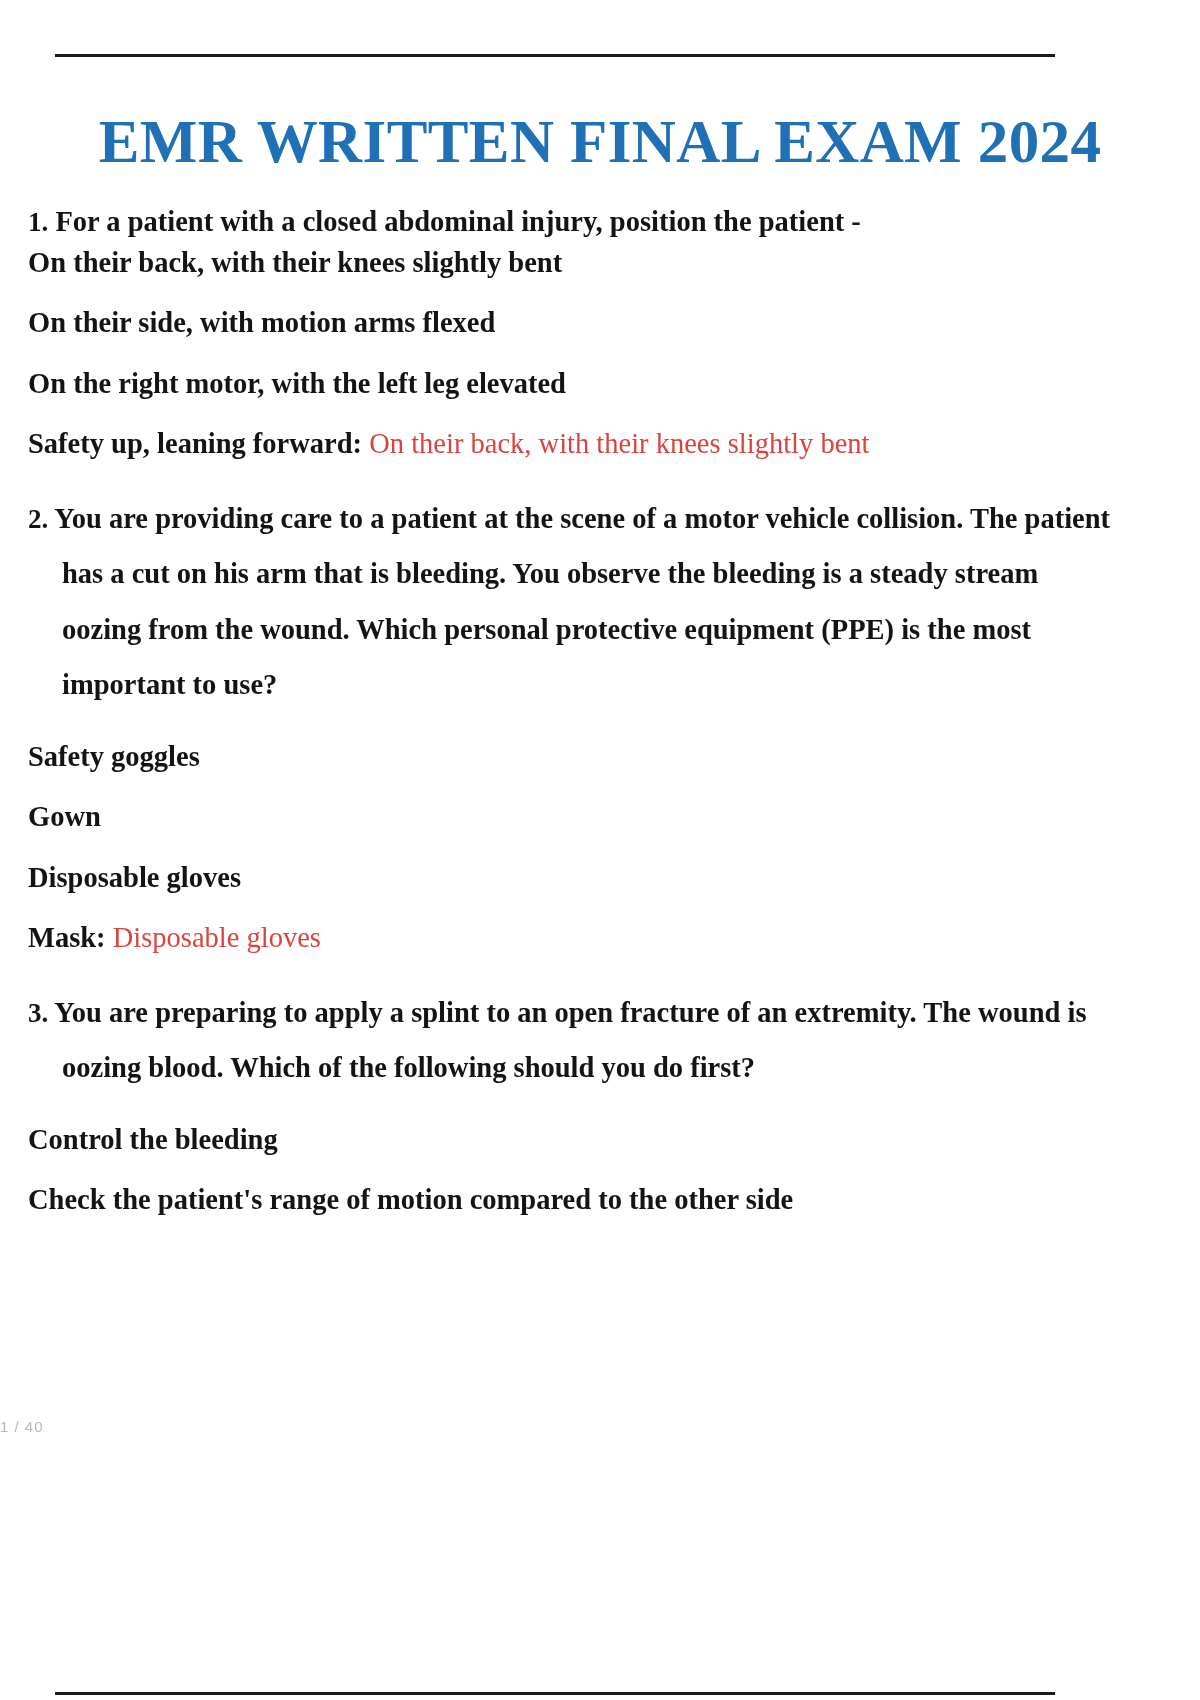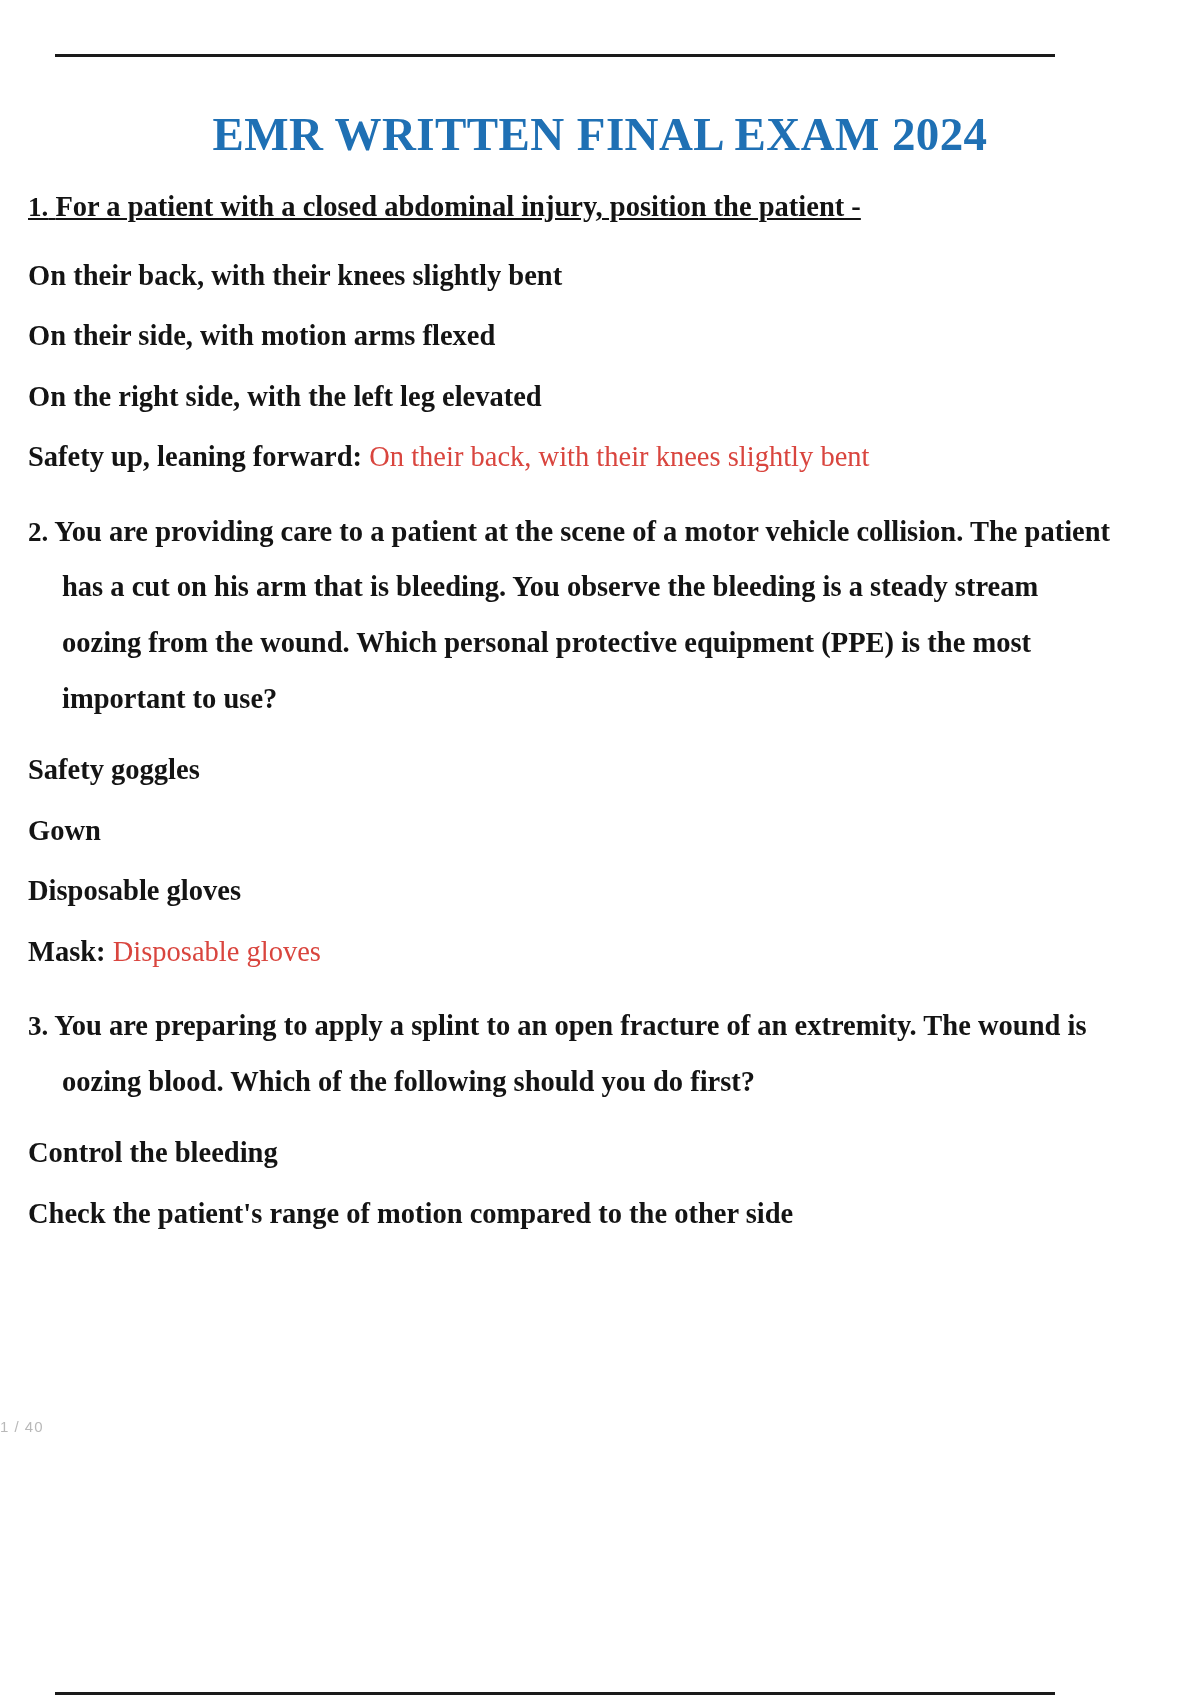--- a/index.html
+++ b/index.html
@@ -38,21 +38,21 @@
 
   .content {
     position: absolute;
     left: 0;
     top: 62px;
     width: 1200px;
   }
 
   .doc-title {
     text-align: center;
-    font-size: 47px;
+    font-size: 61px;
     font-weight: bold;
     color: #1F70B4;
     letter-spacing: 0.4px;
     margin: 48px 0 0 0;
     padding: 0 40px;
     line-height: 1.05;
     font-family: "Liberation Serif", "DejaVu Serif", serif;
   }
 
   .body-block {
@@ -73,22 +73,21 @@
     max-width: 1060px;
   }
   .q .num {
     font-weight: bold;
     font-size: 27px;
   }
 
   
   .q.one-line {
     line-height: 1.0;
-    margin-bottom: 40px;
-    text-decoration: underline;
+    margin-bottom: 12px;
   }
 
   .answer {
     color: #D9453E;
     font-weight: normal;
   }
 
   .opt {
     font-size: 28.5px;
     font-weight: bold;
@@ -125,21 +124,21 @@
 
     <div class="body-block">
 
       <p class="q one-line">
         <span class="num">1.</span>
         <span>For a patient with a closed abdominal injury, position the patient -</span>
       </p>
 
       <p class="opt">On their back, with their knees slightly bent</p>
       <p class="opt">On their side, with motion arms flexed</p>
-      <p class="opt">On the right side, with the left leg elevated</p>
+      <p class="opt">On the right motor, with the left leg elevated</p>
 
       <p class="opt">
         <span>Safety up, leaning forward:</span>
         <span class="answer">On their back, with their knees slightly bent</span>
       </p>
 
       <p class="q">
         <span class="num">2.</span>
         <span>You are providing care to a patient at the scene of a motor vehicle collision. The patient has a cut on his arm that is bleeding. You observe the bleeding is a steady stream oozing from the wound. Which personal protective equipment (PPE) is the most important to use?</span>
       </p>

